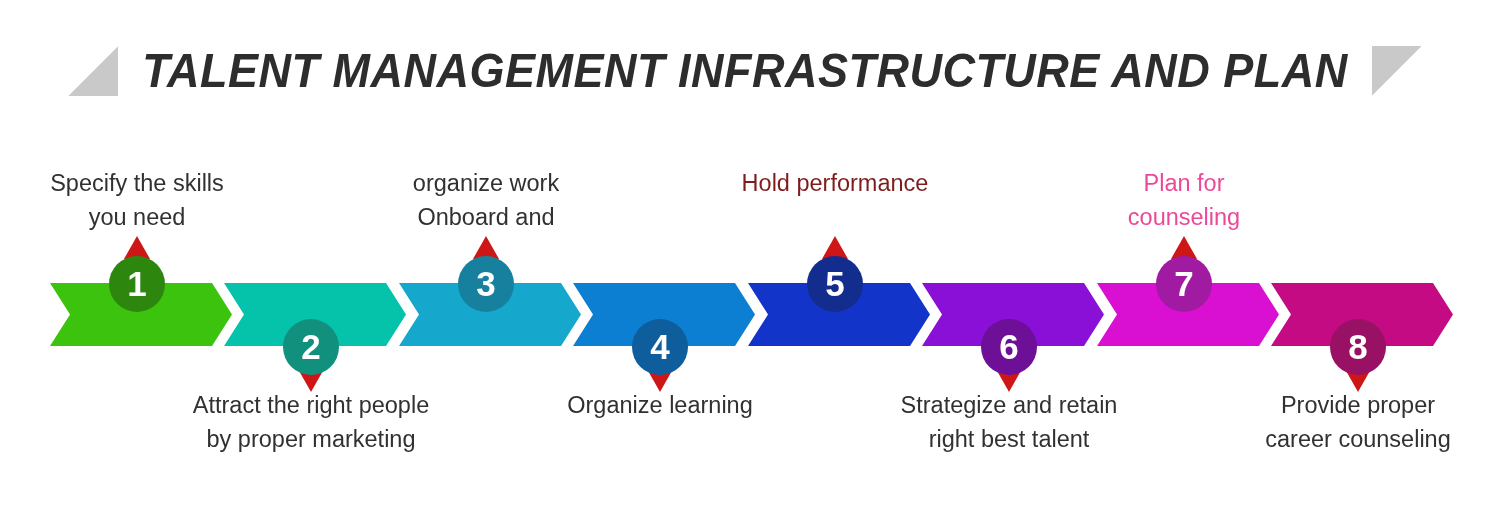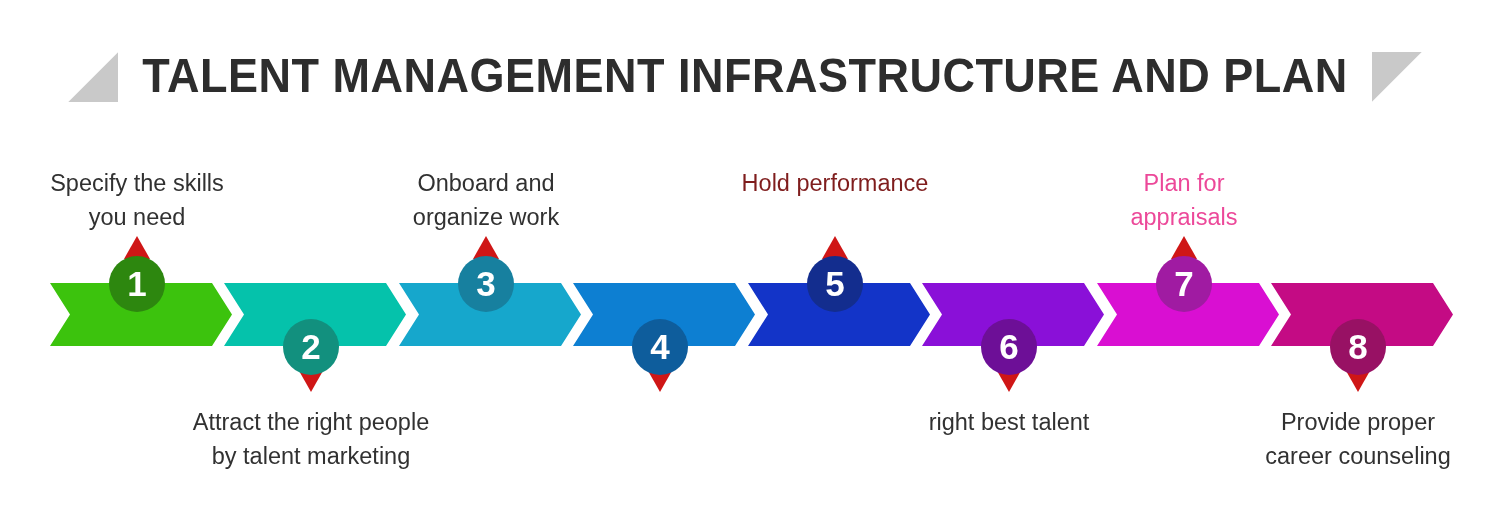--- a/index.html
+++ b/index.html
@@ -3,21 +3,21 @@
 <meta charset="utf-8">
 <style>
   html,body { margin:0; padding:0; background:#fff; }
   .stage {
     position:relative; width:1490px; height:505px; background:#ffffff;
     font-family:"Liberation Sans", sans-serif; overflow:hidden;
   }
   
   .title-row {
     position:absolute; top:40px; left:0; right:0; height:62px;
-    display:flex; justify-content:center; align-items:flex-end; gap:24px;
+    display:flex; justify-content:center; align-items:center; gap:24px;font-style:italic;
   }
   .title-text {
     margin:0; font-size:45px; font-weight:bold; letter-spacing:0.5px;
     color:#2d2d2d; white-space:nowrap; transform:scaleY(1.05);
   }
   .tri { width:50px; height:50px; flex:0 0 auto; }
   .tri-left  { clip-path:polygon(100% 0, 100% 100%, 0 100%); }
   .tri-right { clip-path:polygon(0 0, 100% 0, 0 100%); }
   
   .timeline { position:absolute; inset:0;padding-left:46px; }
@@ -34,21 +34,21 @@
   .step-above .badge { top:256px; }
   .step-below .badge { top:319px; }
   .pointer { position:absolute; left:74px; width:26px; height:23px; z-index:2; }
   .pointer-up   { top:236px; clip-path:polygon(50% 0, 100% 100%, 0 100%); }
   .pointer-down { top:369px; clip-path:polygon(0 0, 100% 0, 50% 100%); }
   .label {
     position:absolute; left:-73px; width:320px; text-align:center;
     font-size:23.5px; line-height:34px; color:#313131; z-index:1;
   }
   .step-above .label { top:166px; }
-  .step-below .label { top:405px; }
+  .step-below .label { top:388px; }
   .label span { display:block; }
   
   .s0 { left:50px; }   .s1 { left:224px; }  .s2 { left:399px; }  .s3 { left:573px; }
   .s4 { left:748px; }  .s5 { left:922px; }  .s6 { left:1097px; } .s7 { left:1271px; }
 </style>
 </head>
 <body>
 
 <div class="stage">
 
@@ -68,43 +68,44 @@
       <div class="pointer pointer-up" style="background: rgb(207, 22, 22);"></div>
       <div class="badge" style="background: rgb(45, 135, 15);">
         <span>1</span>
       </div>
       <div class="arrow" style="background: rgb(60, 195, 13);"></div>
     </div>
 
     <div class="step step-below s1">
       <div class="label" style="color: rgb(49, 49, 49);">
         <span>Attract the right people</span>
-        <span>by talent marketing</span>
+        <span>by proper marketing</span>
       </div>
       <div class="pointer pointer-down" style="background: rgb(207, 22, 22);"></div>
       <div class="badge" style="background: rgb(18, 144, 126);">
         <span>2</span>
       </div>
       <div class="arrow" style="background: rgb(5, 194, 171);"></div>
     </div>
 
     <div class="step step-above s2">
       <div class="label" style="color: rgb(49, 49, 49);">
+        <span>organize work</span>
         <span>Onboard and</span>
-        <span>organize work</span>
       </div>
       <div class="pointer pointer-up" style="background: rgb(207, 22, 22);"></div>
       <div class="badge" style="background: rgb(23, 128, 159);">
         <span>3</span>
       </div>
       <div class="arrow" style="background: rgb(22, 167, 204);"></div>
     </div>
 
     <div class="step step-below s3">
       <div class="label" style="color: rgb(49, 49, 49);">
+        <span>Organize learning</span>
       </div>
       <div class="pointer pointer-down" style="background: rgb(207, 22, 22);"></div>
       <div class="badge" style="background: rgb(14, 93, 156);">
         <span>4</span>
       </div>
       <div class="arrow" style="background: rgb(13, 127, 210);"></div>
     </div>
 
     <div class="step step-above s4">
       <div class="label" style="color: #7f1d1d;">
@@ -112,33 +113,34 @@
       </div>
       <div class="pointer pointer-up" style="background: rgb(207, 22, 22);"></div>
       <div class="badge" style="background: rgb(19, 45, 142);">
         <span>5</span>
       </div>
       <div class="arrow" style="background: rgb(19, 52, 200);"></div>
     </div>
 
     <div class="step step-below s5">
       <div class="label" style="color: rgb(49, 49, 49);">
+        <span>Strategize and retain</span>
         <span>right best talent</span>
       </div>
       <div class="pointer pointer-down" style="background: rgb(207, 22, 22);"></div>
       <div class="badge" style="background: rgb(109, 15, 151);">
         <span>6</span>
       </div>
       <div class="arrow" style="background: rgb(138, 16, 216);"></div>
     </div>
 
     <div class="step step-above s6">
       <div class="label" style="color: #ec4899;">
         <span>Plan for</span>
-        <span>appraisals</span>
+        <span>counseling</span>
       </div>
       <div class="pointer pointer-up" style="background: rgb(207, 22, 22);"></div>
       <div class="badge" style="background: rgb(160, 27, 162);">
         <span>7</span>
       </div>
       <div class="arrow" style="background: rgb(217, 15, 210);"></div>
     </div>
 
     <div class="step step-below s7">
       <div class="label" style="color: rgb(49, 49, 49);">

